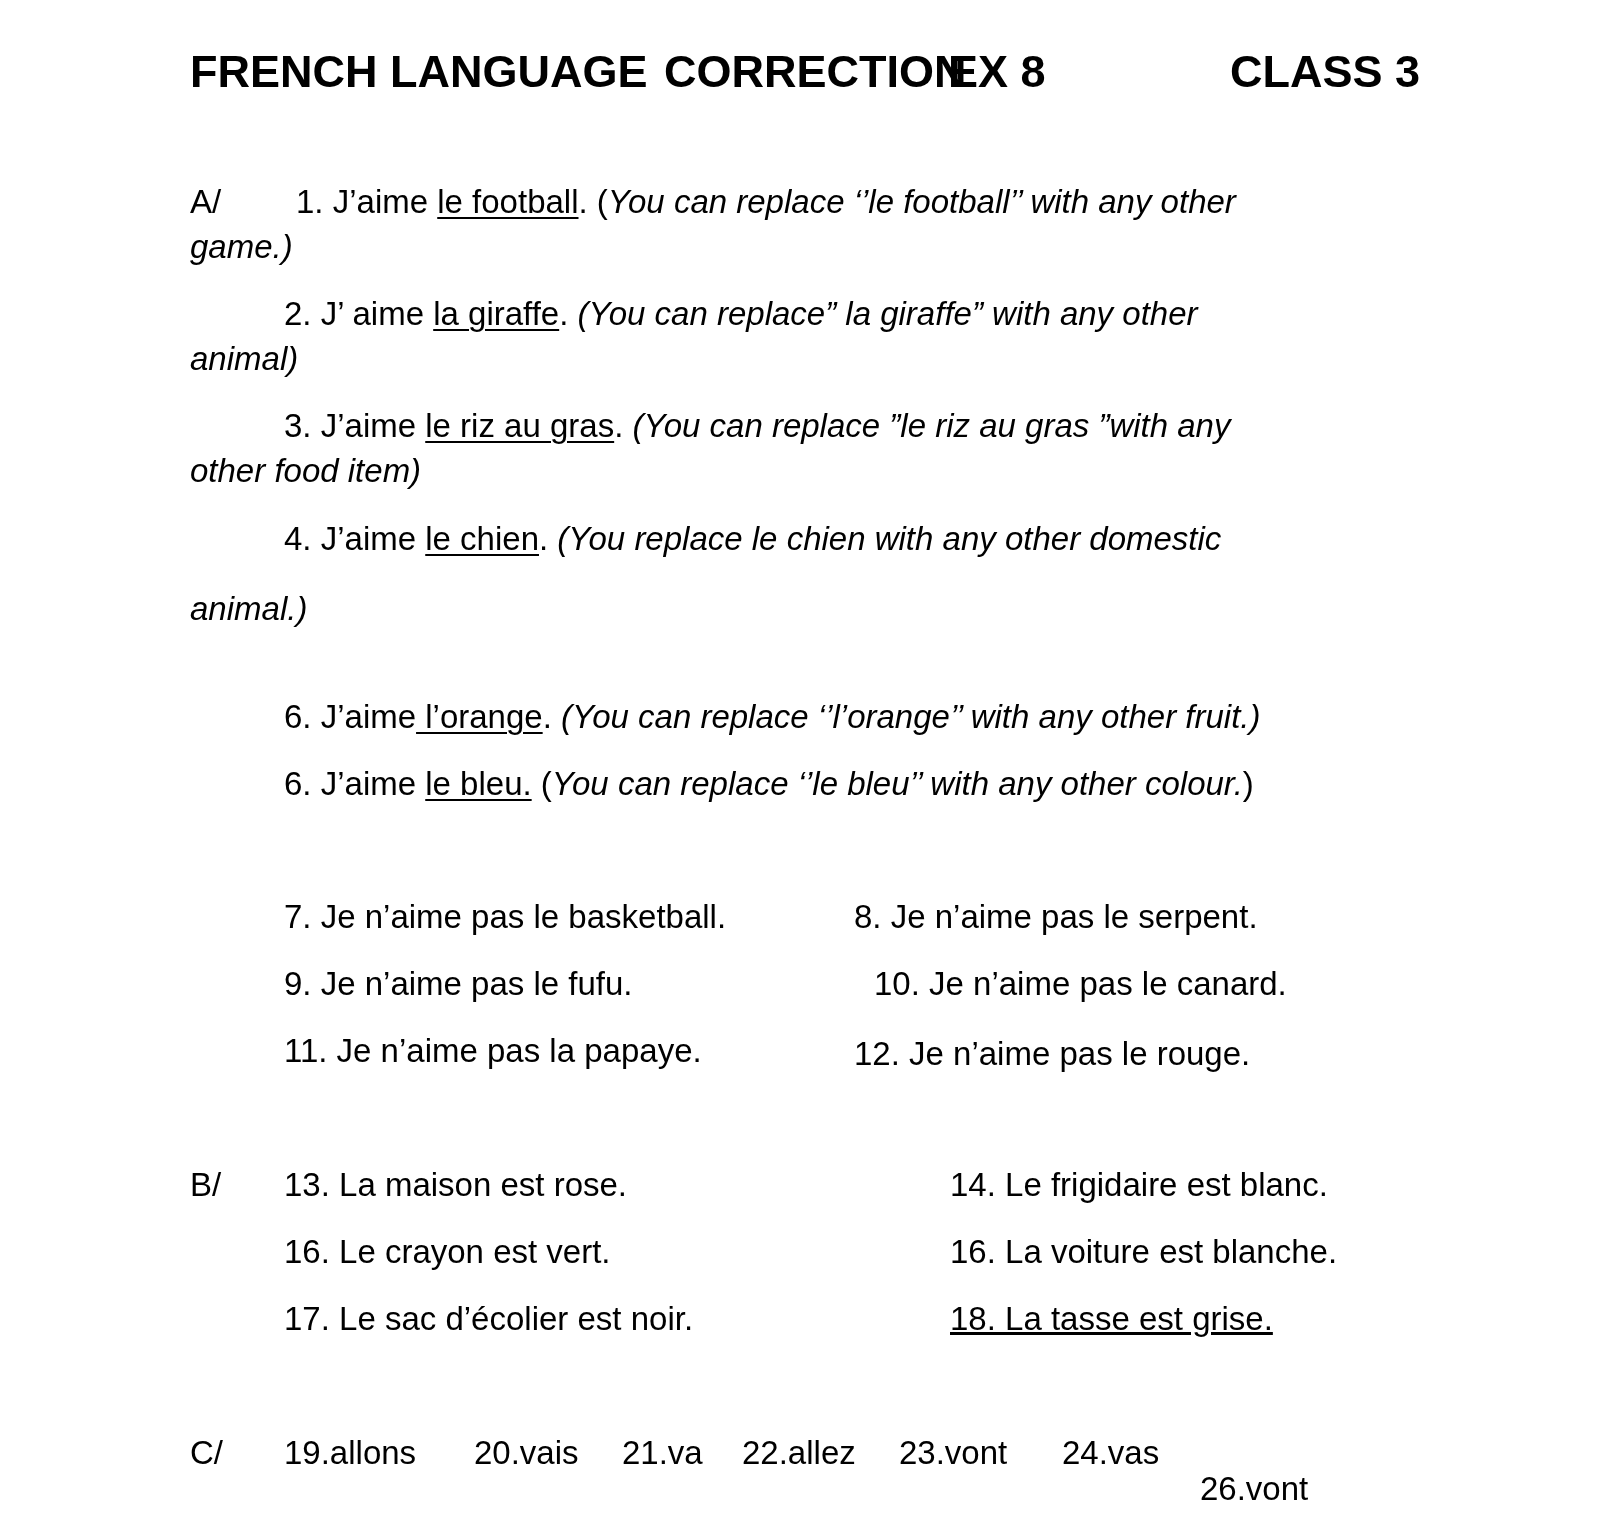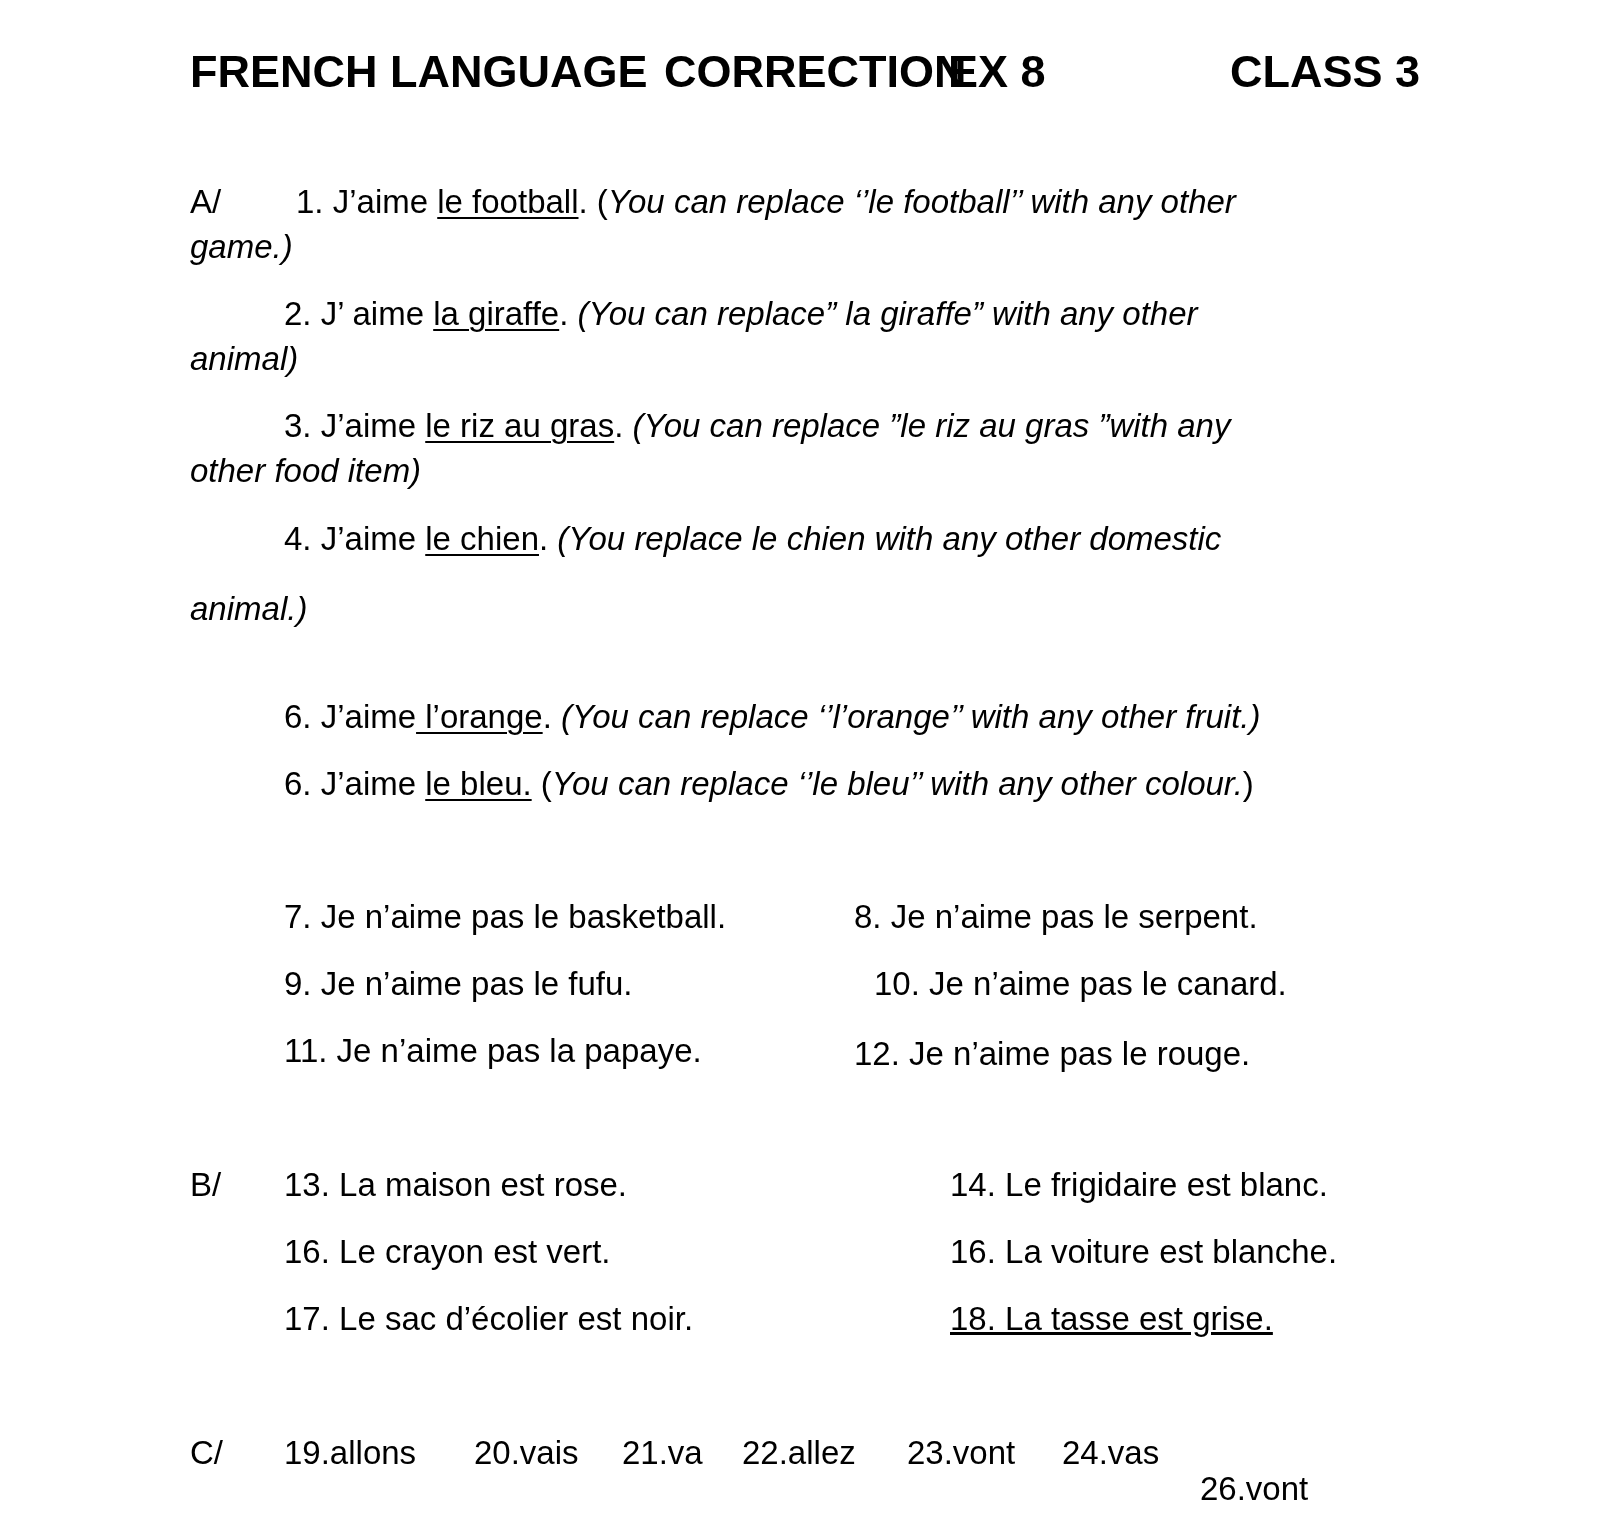--- a/index.html
+++ b/index.html
@@ -70,15 +70,15 @@
 <div class="abs txt" style="left:284px; top:1230px;">16. Le crayon est vert.</div>
 <div class="abs txt" style="left:950px; top:1230px;">16. La voiture est blanche.</div>
 <div class="abs txt" style="left:284px; top:1297px;">17. Le sac d’écolier est noir.</div>
 <div class="abs txt" style="left:950px; top:1297px;text-decoration:underline;">18. La tasse est grise.</div>
 
 <div class="abs txt" style="left:190px; top:1431px;">C/</div>
 <div class="abs txt" style="left:284px; top:1431px;">19.allons</div>
 <div class="abs txt" style="left:474px; top:1431px;">20.vais</div>
 <div class="abs txt" style="left:622px; top:1431px;">21.va</div>
 <div class="abs txt" style="left:742px; top:1431px;">22.allez</div>
-<div class="abs txt" style="left:899px; top:1431px;margin-left:8px;">23.vont</div>
+<div class="abs txt" style="left:899px; top:1431px;">23.vont</div>
 <div class="abs txt" style="left:1062px; top:1431px;">24.vas</div>
 <div class="abs txt" style="left:1200px; top:1431px;margin-top:36px;">26.vont</div>
 
 </body></html>

